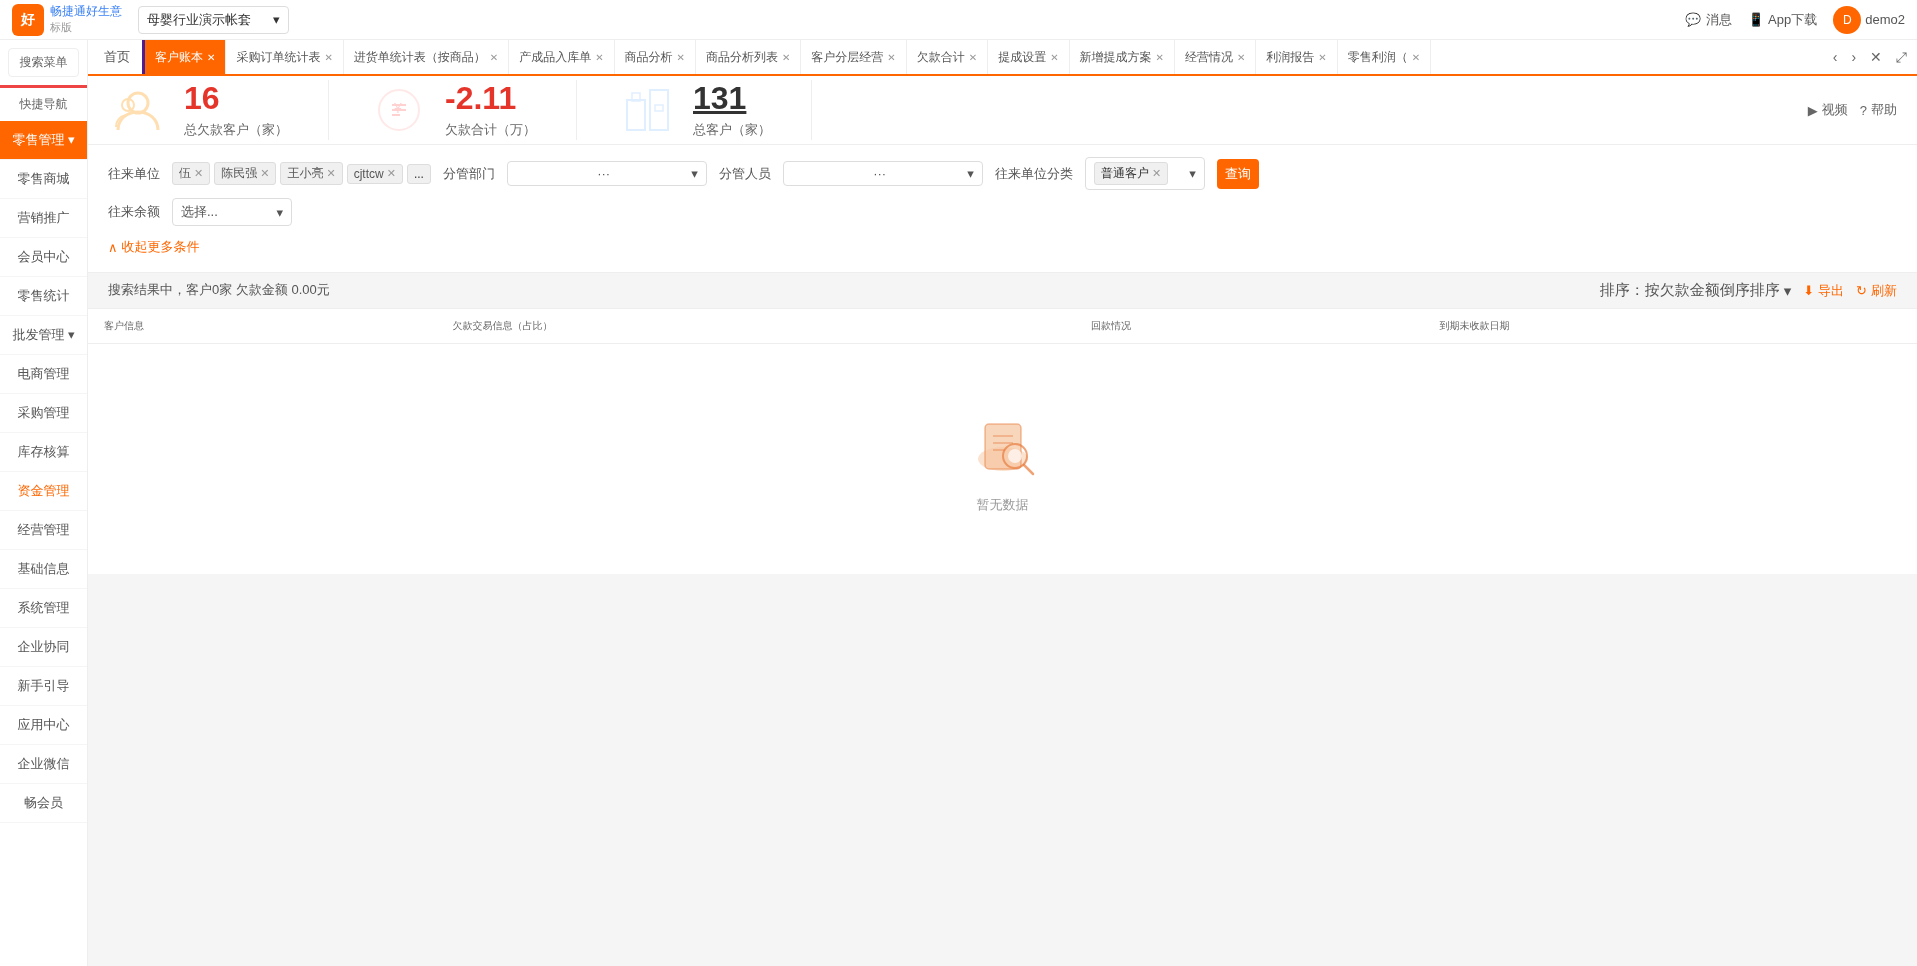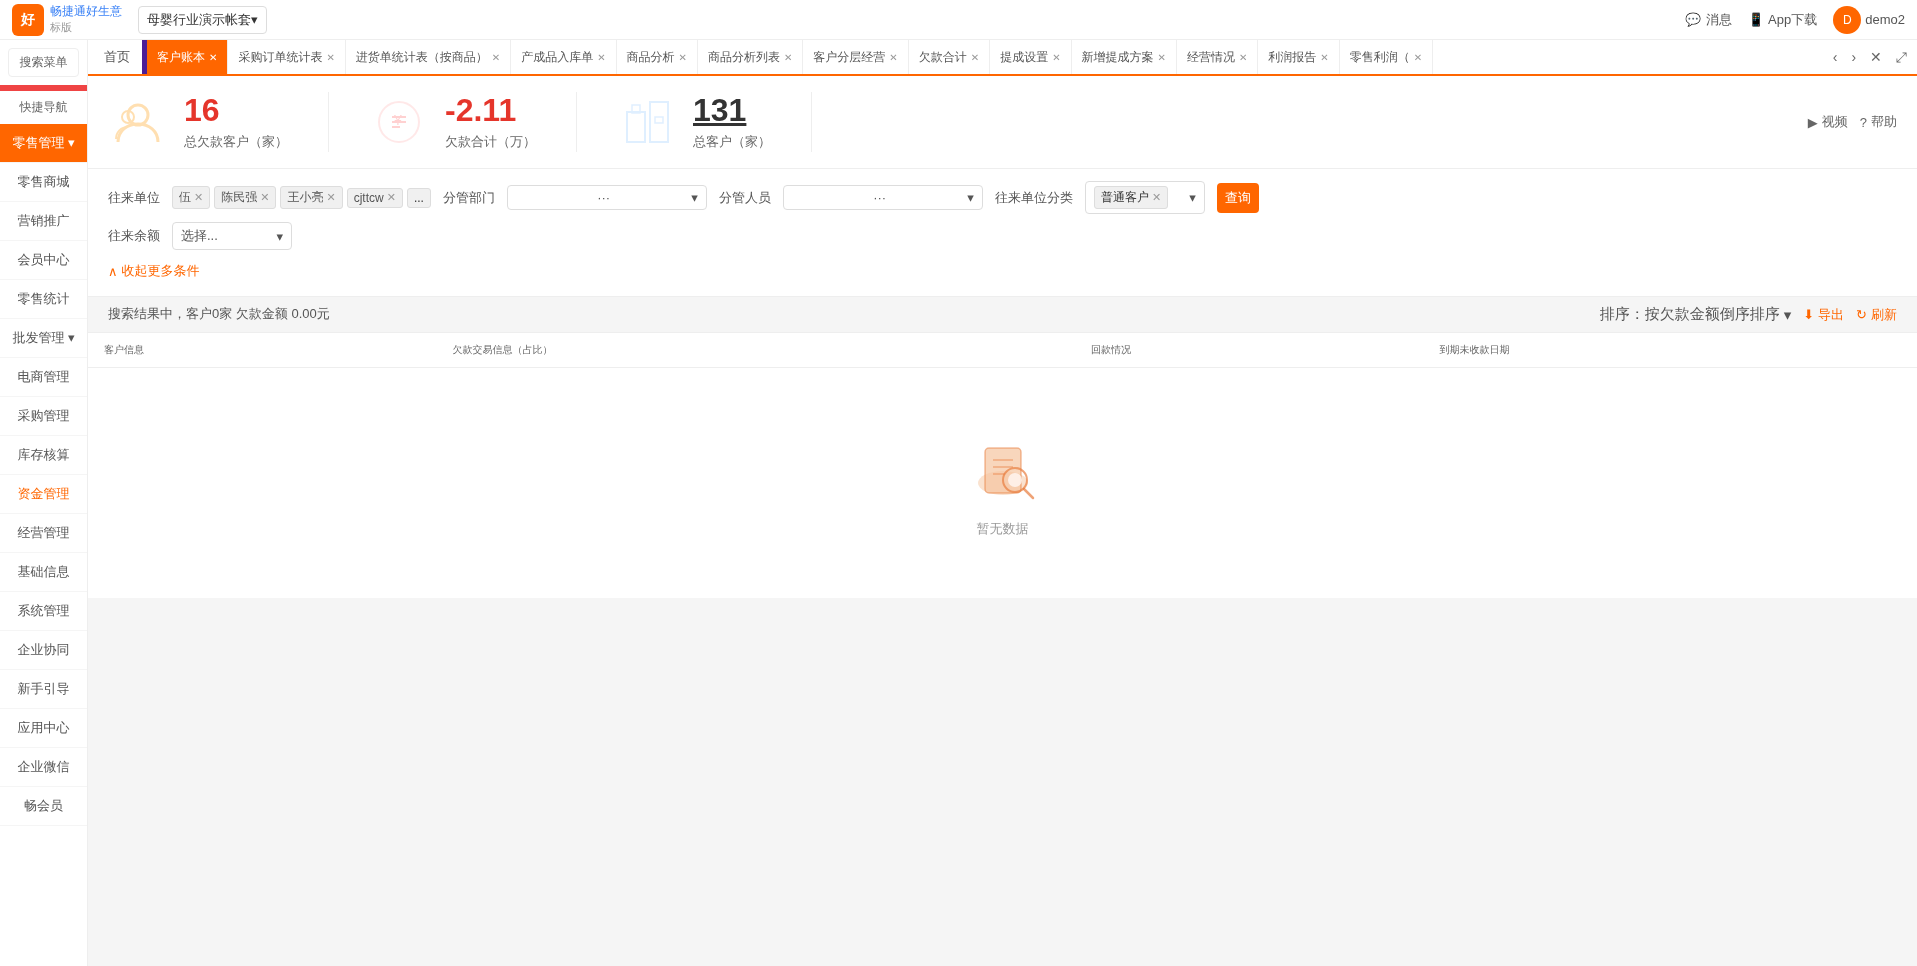--- a/index.html
+++ b/index.html
@@ -5,55 +5,55 @@
     * { box-sizing: border-box; margin: 0; padding: 0; }
     body { font-family: 'Microsoft YaHei', Arial, sans-serif; font-size: 13px; background: #f5f5f5; display: flex; flex-direction: column; height: 100vh; overflow: hidden; }
 
     
     .top-bar { background: #fff; height: 40px; display: flex; align-items: center; padding: 0 12px; border-bottom: 1px solid #eee; justify-content: space-between; flex-shrink: 0; }
     .top-bar-left { display: flex; align-items: center; gap: 8px; }
     .logo-area { display: flex; align-items: center; gap: 6px; }
     .logo-icon { width: 32px; height: 32px; background: #ff6600; border-radius: 6px; display: flex; align-items: center; justify-content: center; color: #fff; font-size: 14px; font-weight: bold; }
     .logo-text { font-size: 12px; color: #3b82f6; line-height: 1.3; }
     .logo-sub { color: #999; font-size: 11px; }
-    .store-selector { display: flex; align-items: center; gap: 0; font-size: 13px; color: #333; cursor: pointer; padding: 4px 8px; border: 1px solid #ddd; border-radius: 4px; background: #fff; margin-left: 8px; }
+    .store-selector { display: flex; align-items: center; gap: 22px; font-size: 13px; color: #333; cursor: pointer; padding: 4px 8px; border: 1px solid #ddd; border-radius: 4px; background: #fff; margin-left: 8px; }
     .top-bar-right { display: flex; align-items: center; gap: 16px; }
     .top-right-item { display: flex; align-items: center; gap: 4px; color: #555; cursor: pointer; font-size: 13px; }
     .avatar { width: 28px; height: 28px; border-radius: 50%; background: #ff6600; color: #fff; display: flex; align-items: center; justify-content: center; font-size: 12px; }
 
     
     .main-layout { display: flex; flex: 1; overflow: hidden; }
 
     
     .sidebar { width: 88px; background: #fff; border-right: 1px solid #eee; display: flex; flex-direction: column; overflow-y: auto; flex-shrink: 0; }
-    .sidebar-search { padding: 8px; border-bottom: 6px solid #ef4444; }
+    .sidebar-search { padding: 8px; border-bottom: 3px solid #ef4444; }
     .sidebar-search-btn { width: 100%; background: #fff; border: 1px solid #eee; border-radius: 4px; padding: 5px 0; text-align: center; color: #666; font-size: 12px; cursor: pointer; }
     .sidebar-nav-btn { width: 100%; background: #fff; border: none; padding: 8px 0; text-align: center; color: #666; font-size: 12px; cursor: pointer; display: block; }
     .sidebar-item { padding: 10px 0; text-align: center; color: #555; font-size: 13px; cursor: pointer; border-bottom: 1px solid #f5f5f5; }
     .sidebar-item.active { background: #ff6600; color: #fff; }
     .sidebar-item.active-parent { color: #ff6600; }
 
     
     .content-area { flex: 1; display: flex; flex-direction: column; overflow: hidden; }
 
     
     .tab-bar { background: #fff; display: flex; align-items: center; border-bottom: 2px solid #ff6600; padding: 0 4px; flex-shrink: 0; height: 36px; overflow: hidden; }
     .tab { display: flex; align-items: center; gap: 4px; padding: 0 10px; height: 36px; cursor: pointer; white-space: nowrap; font-size: 12px; color: #555; border-right: 1px solid #eee; flex-shrink: 0; }
     .tab.active { background: #ff6600; color: #fff; }
     .tab-close { font-size: 10px; color: #999; cursor: pointer; }
     .tab.active .tab-close { color: #fff; }
-    .tab-home { padding: 0 12px; color: #555; font-size: 13px; cursor: pointer; height: 36px; display: flex; align-items: center; border-right: 5px solid #4c1d95; flex-shrink: 0; }
+    .tab-home { padding: 0 12px; color: #555; font-size: 13px; cursor: pointer; height: 36px; display: flex; align-items: center; border-right: 3px solid #4c1d95; flex-shrink: 0; }
     .tab-actions { display: flex; align-items: center; margin-left: auto; gap: 2px; }
     .tab-action-btn { padding: 2px 6px; cursor: pointer; color: #666; font-size: 14px; }
 
     
     .page-content { flex: 1; overflow-y: auto; background: #f5f5f5; padding: 0; }
 
     
-    .stats-row { background: #fff; display: flex; align-items: center; padding: 16px 20px; border-bottom: 1px solid #eee; gap: 0; }
+    .stats-row { background: #fff; display: flex; align-items: center; padding: 4px 20px; border-bottom: 1px solid #eee; gap: 0; }
     .stat-block { display: flex; align-items: center; gap: 16px; padding: 0 40px; border-right: 1px solid #eee; }
     .stat-block:first-child { padding-left: 0; }
     .stat-icon { width: 60px; height: 60px; display: flex; align-items: center; justify-content: center; opacity: 0.3; }
     .stat-icon svg { width: 50px; height: 50px; }
     .stat-info { }
     .stat-value { font-size: 32px; font-weight: bold; line-height: 1.1; }
     .stat-value.red { color: #e5352b; }
     .stat-value.dark { color: #333; text-decoration: underline; }
     .stat-label { font-size: 13px; color: #666; margin-top: 4px; }
     .page-top-actions { margin-left: auto; display: flex; gap: 12px; font-size: 13px; color: #666; }

